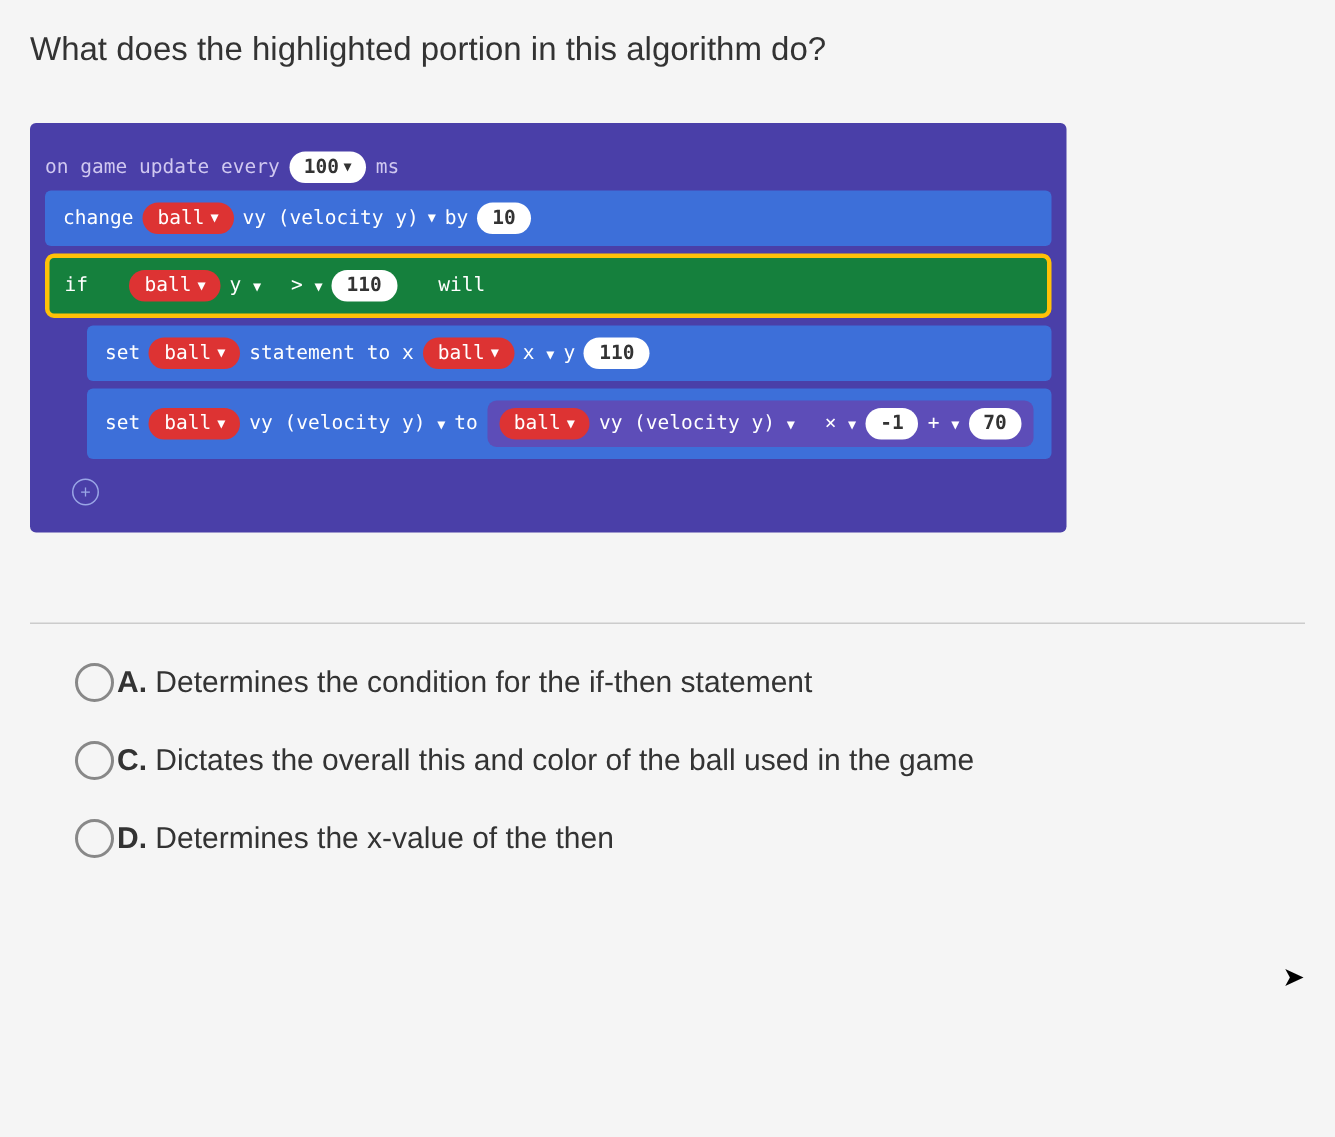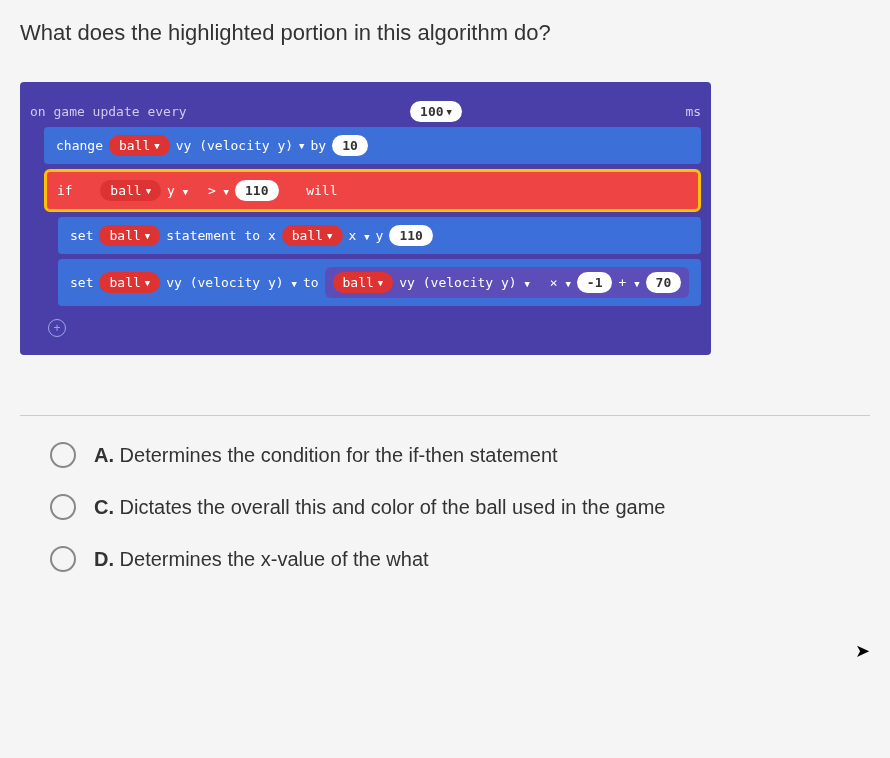--- a/index.html
+++ b/index.html
@@ -27,33 +27,31 @@
       align-items: center;
       gap: 6px;
       color: #fff;
       font-family: monospace;
       font-size: 13px;
       margin: 5px 0;
       white-space: nowrap;
     }
     .outer-block {
       color: #d0c8f0;
-      justify-content: space-between;
     }
     .inner-block {
       background: #3d6fd9;
       padding: 8px 12px;
       border-radius: 4px;
-      margin-left: 14px;
     }
     .highlight {
       border: 3px solid #ffc107;
       border-radius: 6px;
       padding: 8px 10px;
-      background: #ef4444;
+      background: #15803d;
     }
     .pill-red {
       background: #d33;
       border-radius: 14px;
       padding: 3px 10px;
       display: inline-flex;
       align-items: center;
       gap: 4px;
     }
     .pill-white {
@@ -83,21 +81,21 @@
       margin-top: 8px;
     }
     .divider {
       border-top: 1px solid #ccc;
       margin: 30px 0 26px 0;
     }
     .options { padding: 0 30px; }
     .option {
       display: flex;
       align-items: center;
-      gap: 18px;
+      gap: 2px;
       margin: 26px 0;
       font-size: 20px;
       color: #333;
     }
     .radio {
       width: 26px;
       height: 26px;
       border: 2px solid #888;
       border-radius: 50%;
       flex-shrink: 0;
@@ -209,20 +207,20 @@
   <div class="option">
     <div class="radio"></div>
     <div><span class="opt-letter">A.</span> <span>Determines the condition for the if-then statement</span></div>
   </div>
   <div class="option">
     <div class="radio"></div>
     <div><span class="opt-letter">C.</span> <span>Dictates the overall this and color of the ball used in the game</span></div>
   </div>
   <div class="option">
     <div class="radio"></div>
-    <div><span class="opt-letter">D.</span> <span>Determines the x-value of the what</span></div>
+    <div><span class="opt-letter">D.</span> <span>Determines the x-value of the then</span></div>
   </div>
 </div>
 
 <div class="cursor">➤</div>
 
 
 
 
 </body></html>

